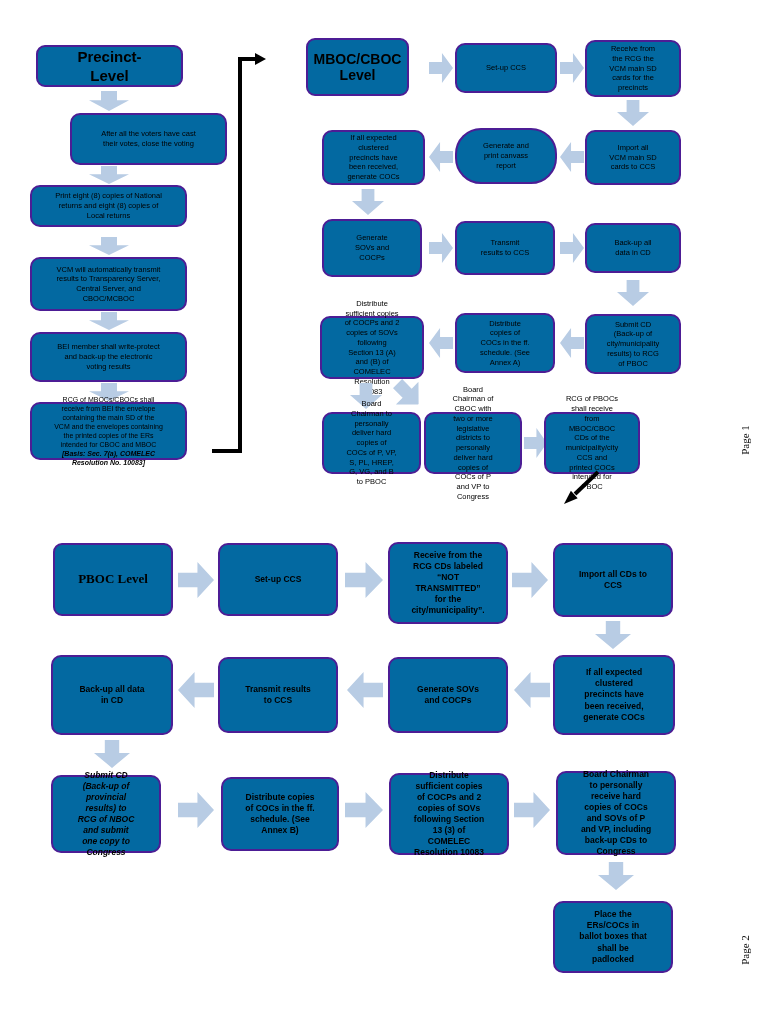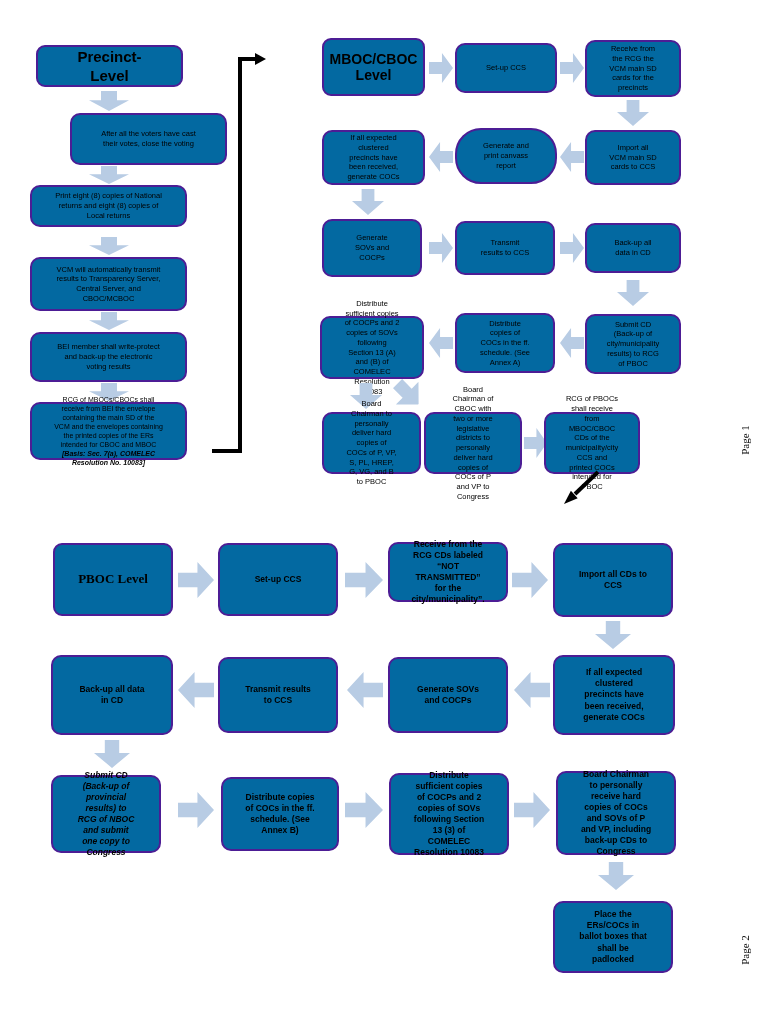--- a/index.html
+++ b/index.html
@@ -61,21 +61,21 @@
 
   <div>
     <div class="blk" style="left:212px;top:449px;width:30px;height:3.5px;"></div>
     <div class="blk" style="left:238px;top:57px;width:3.5px;height:395px;"></div>
     <div class="blk" style="left:238px;top:57px;width:18px;height:3.5px;"></div>
     <div class="blk-arrowhead" style="left:255px;top:53px;"></div>
   </div>
 
   <section>
 
-    <div class="box title-box t-mboc" style="left:322px;top:38px;width:103px;height:58px;">MBOC/CBOC Level</div>
+    <div class="box title-box t-mboc" style="left:306px;top:38px;width:103px;height:58px;">MBOC/CBOC Level</div>
     <div class="arr right" style="left:429px;top:53px;width:24px;height:30px;"></div>
     <div class="box" style="left:455px;top:43px;width:102px;height:50px;">Set-up CCS</div>
     <div class="arr right" style="left:560px;top:53px;width:24px;height:30px;"></div>
     <div class="box" style="left:585px;top:40px;width:96px;height:57px;">Receive from the RCG the VCM main SD cards for the precincts</div>
     <div class="arr down" style="left:617px;top:100px;width:32px;height:26px;"></div>
 
     <div class="box" style="left:585px;top:130px;width:96px;height:55px;">Import all  VCM main SD cards to CCS</div>
     <div class="arr left" style="left:560px;top:142px;width:24px;height:30px;"></div>
     <div class="box" style="left:455px;top:128px;width:102px;height:56px;border-radius:26px;">Generate and print canvass report</div>
     <div class="arr left" style="left:429px;top:142px;width:24px;height:30px;"></div>
@@ -110,21 +110,21 @@
   </section>
 
   <div class="page-label" style="left:715px;top:434px;">Page 1</div>
 
   <section>
 
     <div class="box title-box t-pboc" style="left:53px;top:543px;width:120px;height:73px;">PBOC Level</div>
     <div class="arr right" style="left:178px;top:562px;width:36px;height:36px;"></div>
     <div class="box p2txt" style="left:218px;top:543px;width:120px;height:73px;">Set-up CCS</div>
     <div class="arr right" style="left:345px;top:562px;width:38px;height:36px;"></div>
-    <div class="box p2txt" style="left:388px;top:542px;width:120px;height:60px;">Receive from the RCG CDs labeled “NOT TRANSMITTED” for the city/municipality”.</div>
+    <div class="box p2txt" style="left:388px;top:542px;width:120px;height:82px;">Receive from the RCG CDs labeled “NOT TRANSMITTED” for the city/municipality”.</div>
     <div class="arr right" style="left:512px;top:562px;width:36px;height:36px;"></div>
     <div class="box p2txt" style="left:553px;top:543px;width:120px;height:74px;">Import all CDs to CCS</div>
     <div class="arr down" style="left:595px;top:621px;width:36px;height:28px;"></div>
 
     <div class="box p2txt" style="left:553px;top:655px;width:122px;height:80px;">If all expected clustered precincts have been received, generate COCs</div>
     <div class="arr left" style="left:514px;top:672px;width:36px;height:36px;"></div>
     <div class="box p2txt" style="left:388px;top:657px;width:120px;height:76px;">Generate SOVs and COCPs</div>
     <div class="arr left" style="left:347px;top:672px;width:36px;height:36px;"></div>
     <div class="box p2txt" style="left:218px;top:657px;width:120px;height:76px;">Transmit results to CCS</div>
     <div class="arr left" style="left:178px;top:672px;width:36px;height:36px;"></div>

